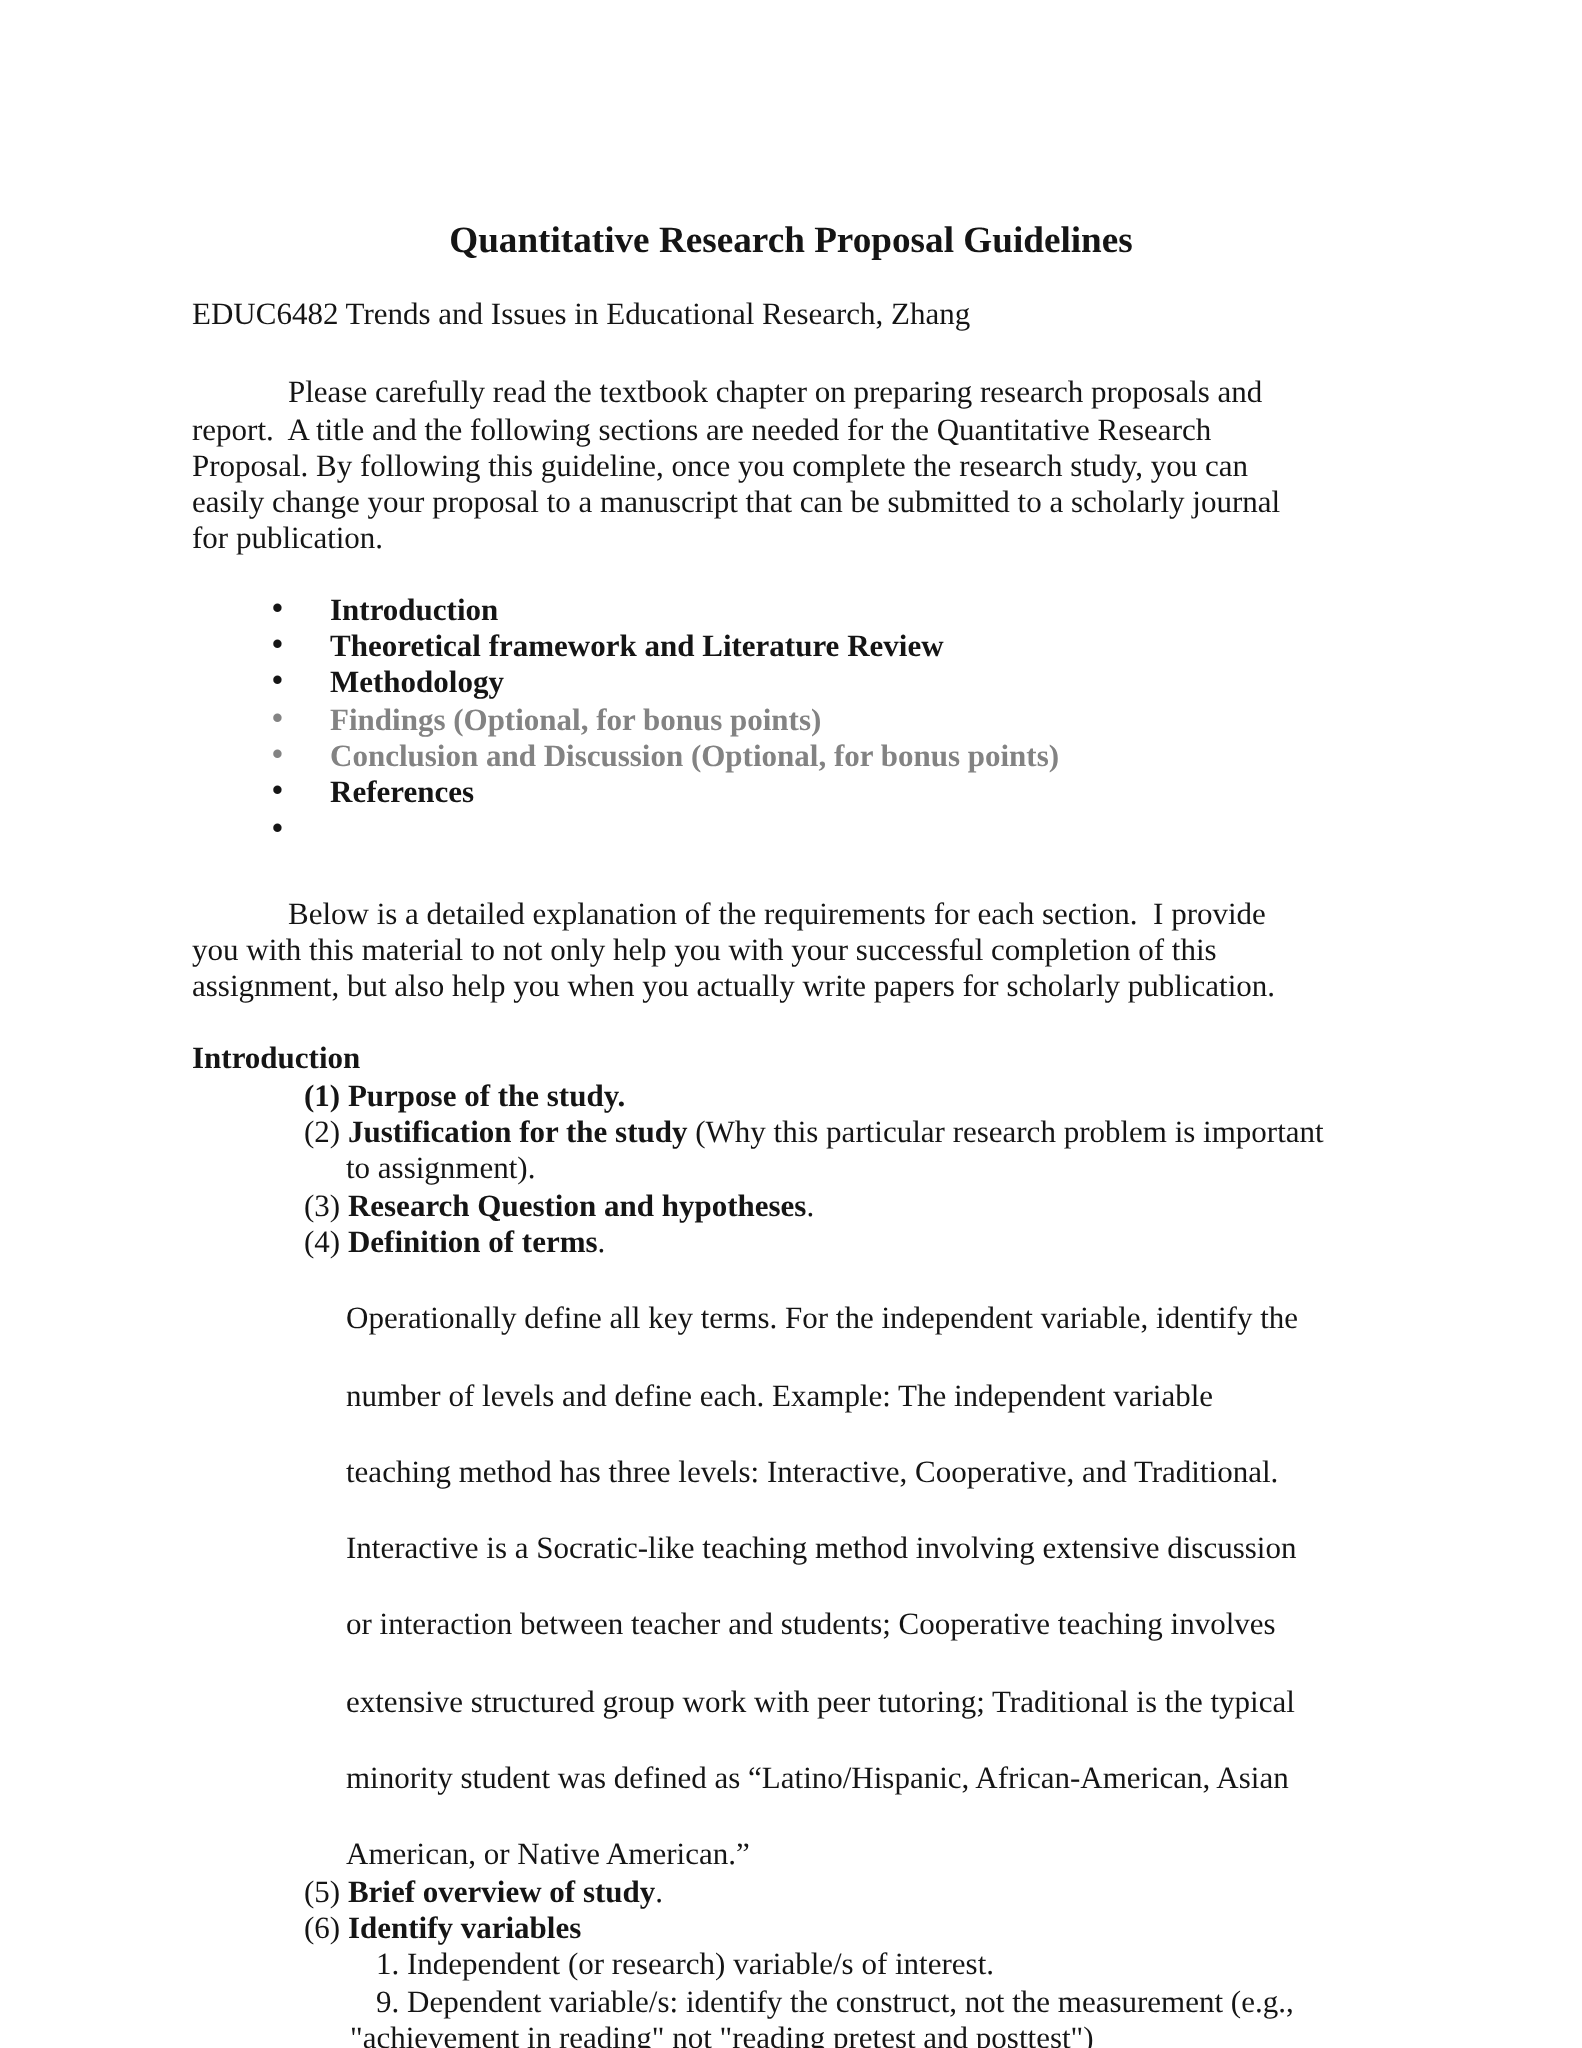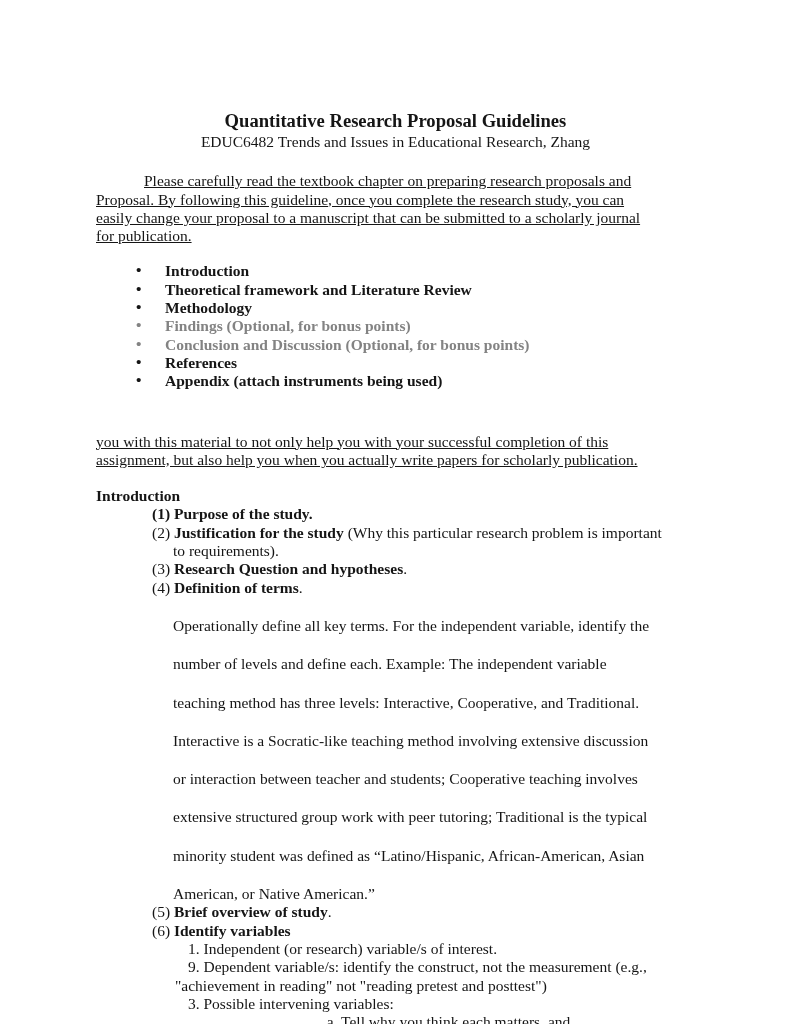--- a/index.html
+++ b/index.html
@@ -19,25 +19,24 @@
     line-height:18.3px;
   }
   .b{font-weight:700;}
   .title{
     text-align:center;
     font-weight:700;
     font-size:18.6px;
     line-height:22px;
   }
   .subtitle{
-    text-align:center;
-    margin-top:1px;
+    margin-top:17px;
     white-space:pre;
   }
-  .para{margin-top:21px;text-decoration:underline;}
+  .para{margin-top:21px;}
   .para-2{margin-top:42px;}
   .ln{white-space:pre;}
   .ln.first{padding-left:48px;}
   .bullets{margin-top:17px;}
   .bullet-item{
     position:relative;
     padding-left:69px;
     font-weight:700;
     white-space:pre;
   }
@@ -57,42 +56,44 @@
 </style>
 </head>
 <body>
 
 <div class="page">
   <div class="content">
     <div class="title">Quantitative Research Proposal Guidelines</div>
     <div class="subtitle">EDUC6482 Trends and Issues in Educational Research, Zhang</div>
     <div class="para para-1">
         <div class="ln first">Please carefully read the textbook chapter on preparing research proposals and</div>
+        <div class="ln">report.  A title and the following sections are needed for the Quantitative Research</div>
         <div class="ln">Proposal. By following this guideline, once you complete the research study, you can</div>
         <div class="ln">easily change your proposal to a manuscript that can be submitted to a scholarly journal</div>
         <div class="ln">for publication.</div>
       </div>
     <div class="bullets">
         <div class="bullet-item"><span class="dot">•</span><span>Introduction</span></div>
         <div class="bullet-item"><span class="dot">•</span><span>Theoretical framework and Literature Review</span></div>
         <div class="bullet-item"><span class="dot">•</span><span>Methodology</span></div>
         <div class="bullet-item gray"><span class="dot">•</span><span>Findings (Optional, for bonus points)</span></div>
         <div class="bullet-item gray"><span class="dot">•</span><span>Conclusion and Discussion (Optional, for bonus points)</span></div>
         <div class="bullet-item"><span class="dot">•</span><span>References</span></div>
-        <div class="bullet-item"><span class="dot">•</span><span>Appendix (attach instruments being used)</span></div>
+        <div class="bullet-item"><span class="dot">•</span></div>
       </div>
     <div class="para para-2">
+        <div class="ln first">Below is a detailed explanation of the requirements for each section.  I provide</div>
         <div class="ln">you with this material to not only help you with your successful completion of this</div>
         <div class="ln">assignment, but also help you when you actually write papers for scholarly publication.</div>
       </div>
     <div class="heading">Introduction</div>
     <div class="numlist">
         <div class="num-first"><span class="b">(1)</span> <span class="b">Purpose of the study.</span></div>
         <div class="num-first"><span>(2)</span> <span class="b">Justification for the study</span><span> (Why this particular research problem is important</span></div>
-        <div class="num-cont">to requirements).</div>
+        <div class="num-cont">to assignment).</div>
         <div class="num-first"><span>(3)</span> <span class="b">Research Question and hypotheses</span><span>.</span></div>
         <div class="num-first"><span>(4)</span> <span class="b">Definition of terms</span><span>.</span></div>
         <div class="num-body">Operationally define all key terms. For the independent variable, identify the</div>
         <div class="num-body">number of levels and define each. Example: The independent variable</div>
         <div class="num-body">teaching method has three levels: Interactive, Cooperative, and Traditional.</div>
         <div class="num-body">Interactive is a Socratic-like teaching method involving extensive discussion</div>
         <div class="num-body">or interaction between teacher and students; Cooperative teaching involves</div>
         <div class="num-body">extensive structured group work with peer tutoring; Traditional is the typical</div>
         <div class="num-body">minority student was defined as “Latino/Hispanic, African-American, Asian</div>
         <div class="num-body">American, or Native American.”</div>

